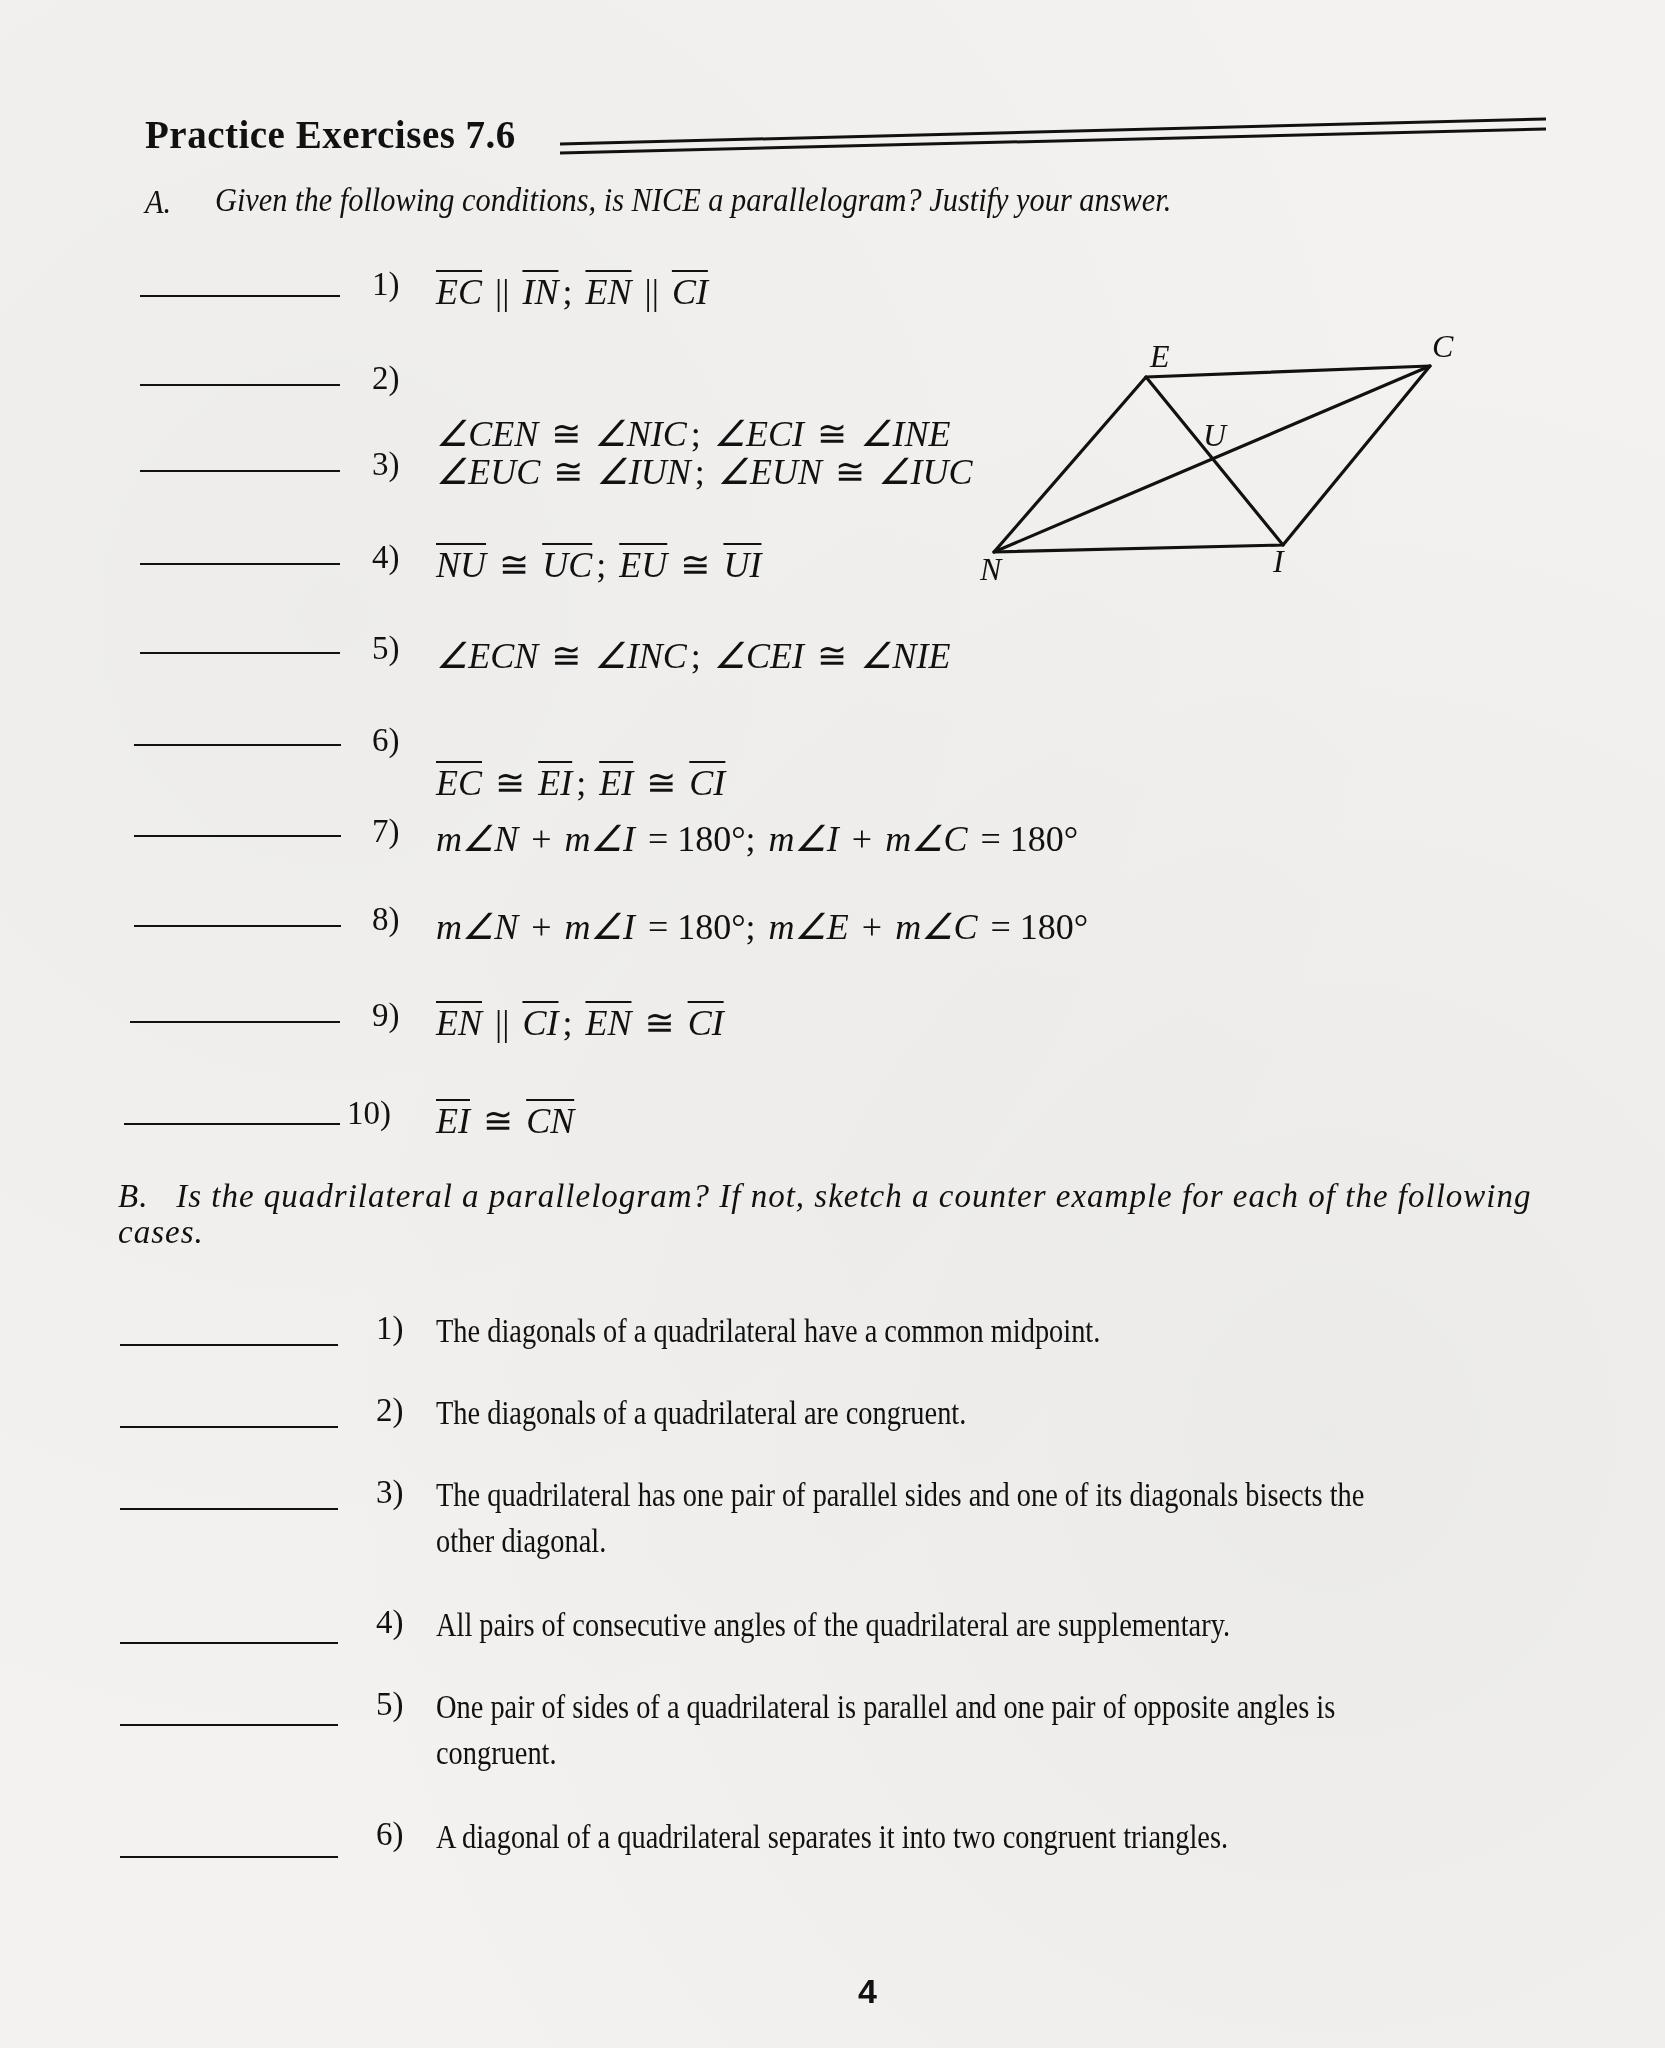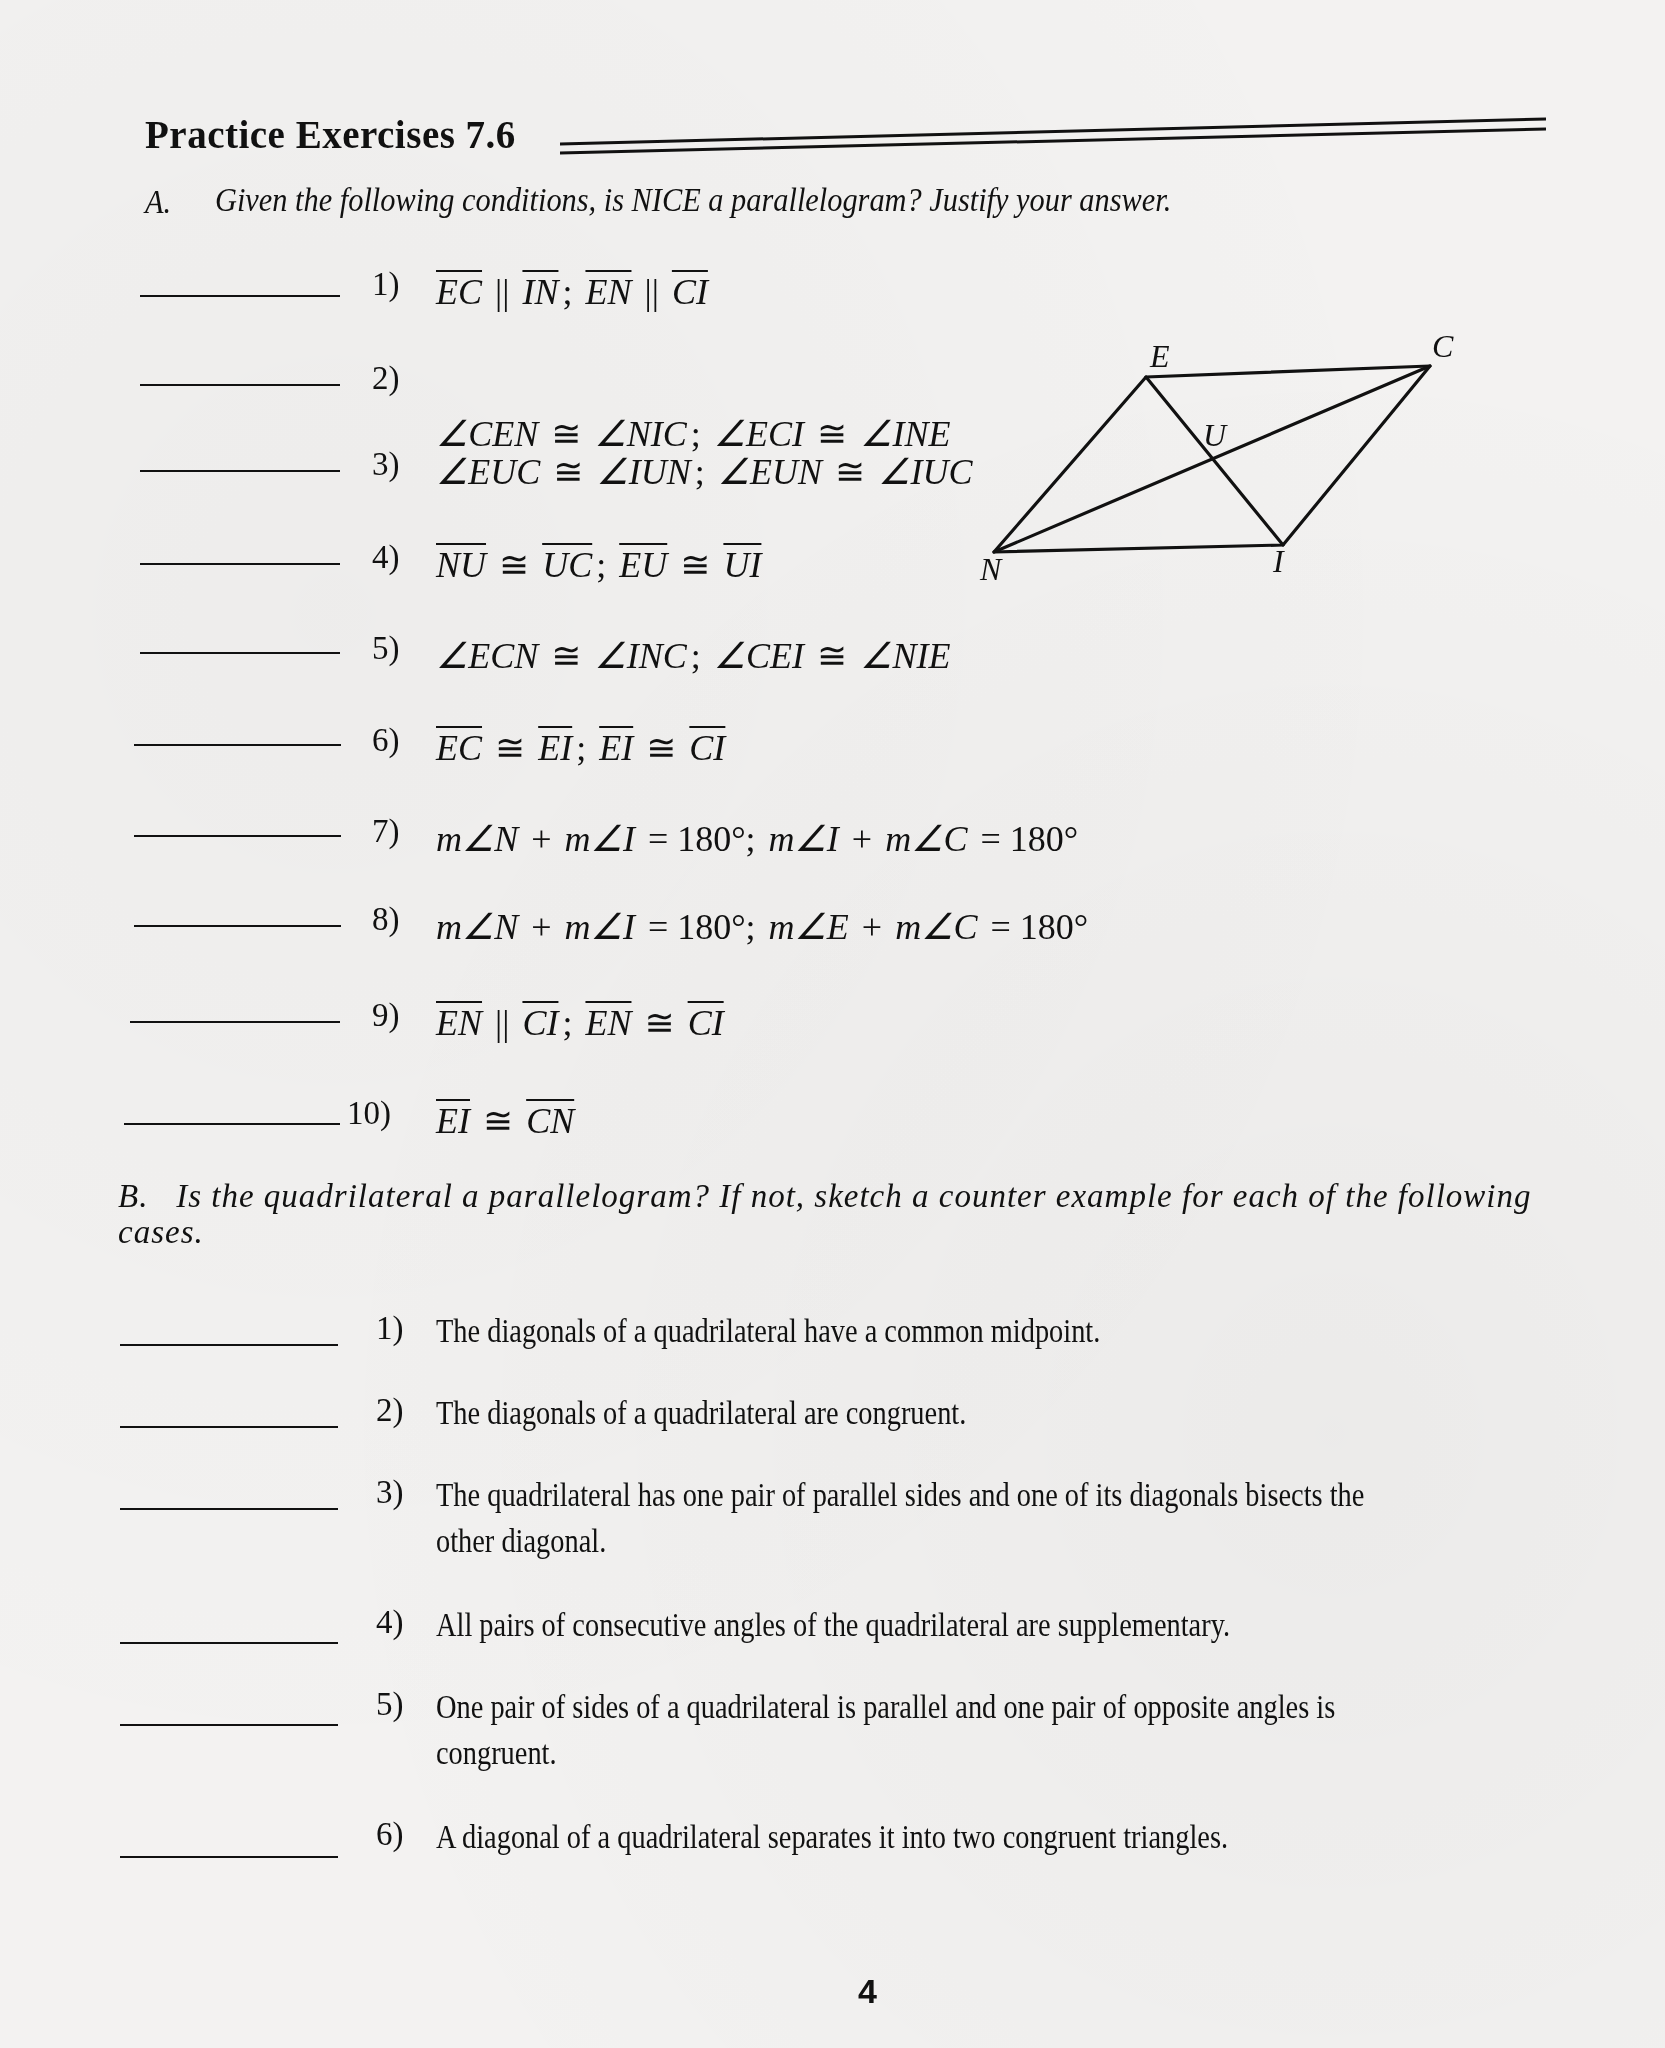--- a/index.html
+++ b/index.html
@@ -75,21 +75,21 @@
     <div class="num" style="left: 372px; top: 446px;">3)</div>
     <div class="expr" style="left: 436px; top: 451px;"><span>∠EUC</span><span class="sym"> ≅ </span><span>∠IUN</span><span class="sym">; </span><span>∠EUN</span><span class="sym"> ≅ </span><span>∠IUC</span></div>
     <div class="blank" style="left: 140px; top: 563px; width: 200px;"></div>
     <div class="num" style="left: 372px; top: 539px;">4)</div>
     <div class="expr" style="left: 436px; top: 544px;"><span class="ov">NU</span><span class="sym"> ≅ </span><span class="ov">UC</span><span class="sym">; </span><span class="ov">EU</span><span class="sym"> ≅ </span><span class="ov">UI</span></div>
     <div class="blank" style="left: 140px; top: 652px; width: 200px;"></div>
     <div class="num" style="left: 372px; top: 630px;">5)</div>
     <div class="expr" style="left: 436px; top: 635px;"><span>∠ECN</span><span class="sym"> ≅ </span><span>∠INC</span><span class="sym">; </span><span>∠CEI</span><span class="sym"> ≅ </span><span>∠NIE</span></div>
     <div class="blank" style="left: 134px; top: 744px; width: 207px;"></div>
     <div class="num" style="left: 372px; top: 722px;">6)</div>
-    <div class="expr" style="left: 436px; top: 727px;"><span class="ov">EC</span><span class="sym"> ≅ </span><span class="ov">EI</span><span class="sym">; </span><span class="ov">EI</span><span class="sym"> ≅ </span><span class="ov">CI</span></div>
+    <div class="expr" style="left: 436px; top: 762px;"><span class="ov">EC</span><span class="sym"> ≅ </span><span class="ov">EI</span><span class="sym">; </span><span class="ov">EI</span><span class="sym"> ≅ </span><span class="ov">CI</span></div>
     <div class="blank" style="left: 134px; top: 835px; width: 207px;"></div>
     <div class="num" style="left: 372px; top: 813px;">7)</div>
     <div class="expr" style="left: 436px; top: 818px;"><span>m∠N</span><span class="sym"> + </span><span>m∠I</span><span class="sym"> = 180°; </span><span>m∠I</span><span class="sym"> + </span><span>m∠C</span><span class="sym"> = 180°</span></div>
     <div class="blank" style="left: 134px; top: 925px; width: 207px;"></div>
     <div class="num" style="left: 372px; top: 901px;">8)</div>
     <div class="expr" style="left: 436px; top: 906px;"><span>m∠N</span><span class="sym"> + </span><span>m∠I</span><span class="sym"> = 180°; </span><span>m∠E</span><span class="sym"> + </span><span>m∠C</span><span class="sym"> = 180°</span></div>
     <div class="blank" style="left: 130px; top: 1021px; width: 210px;"></div>
     <div class="num" style="left: 372px; top: 997px;">9)</div>
     <div class="expr" style="left: 436px; top: 1002px;"><span class="ov">EN</span><span class="sym"> || </span><span class="ov">CI</span><span class="sym">; </span><span class="ov">EN</span><span class="sym"> ≅ </span><span class="ov">CI</span></div>
     <div class="blank" style="left: 124px; top: 1123px; width: 216px;"></div>

